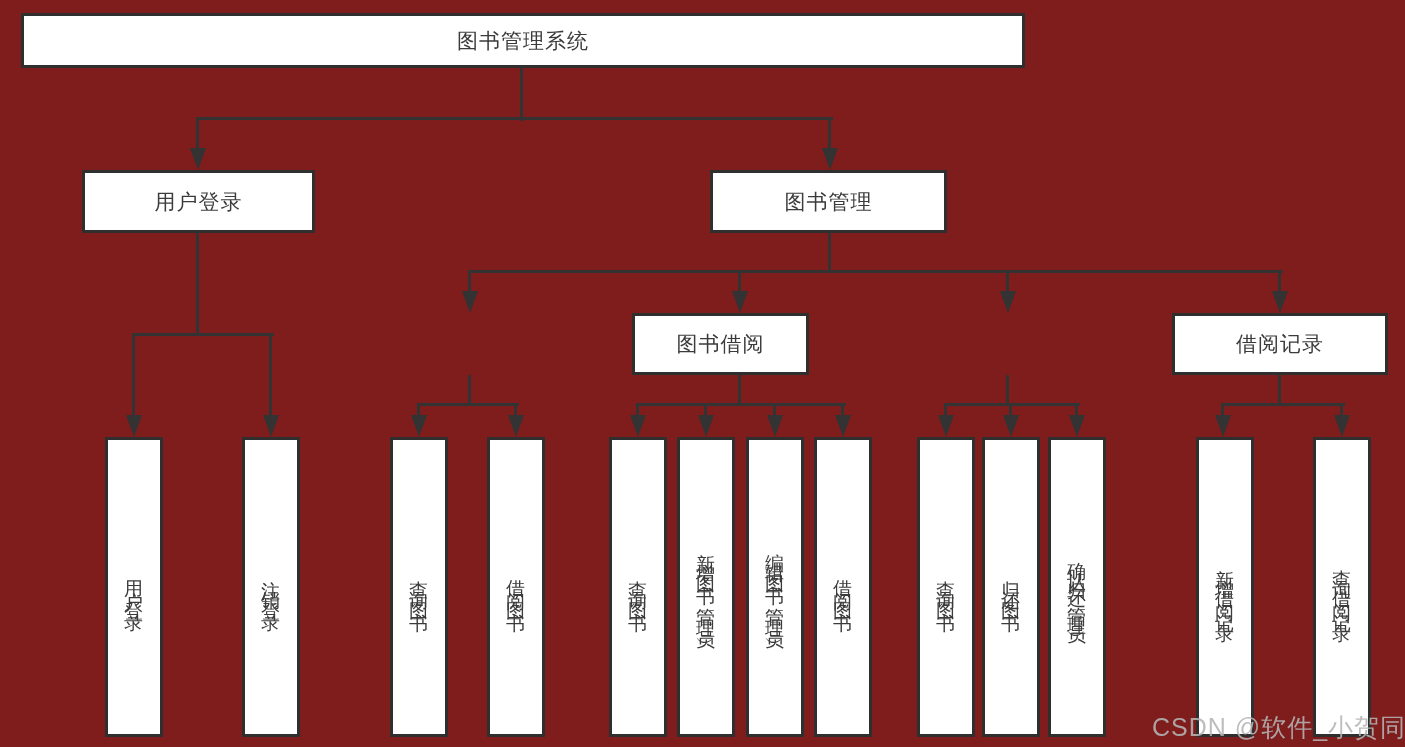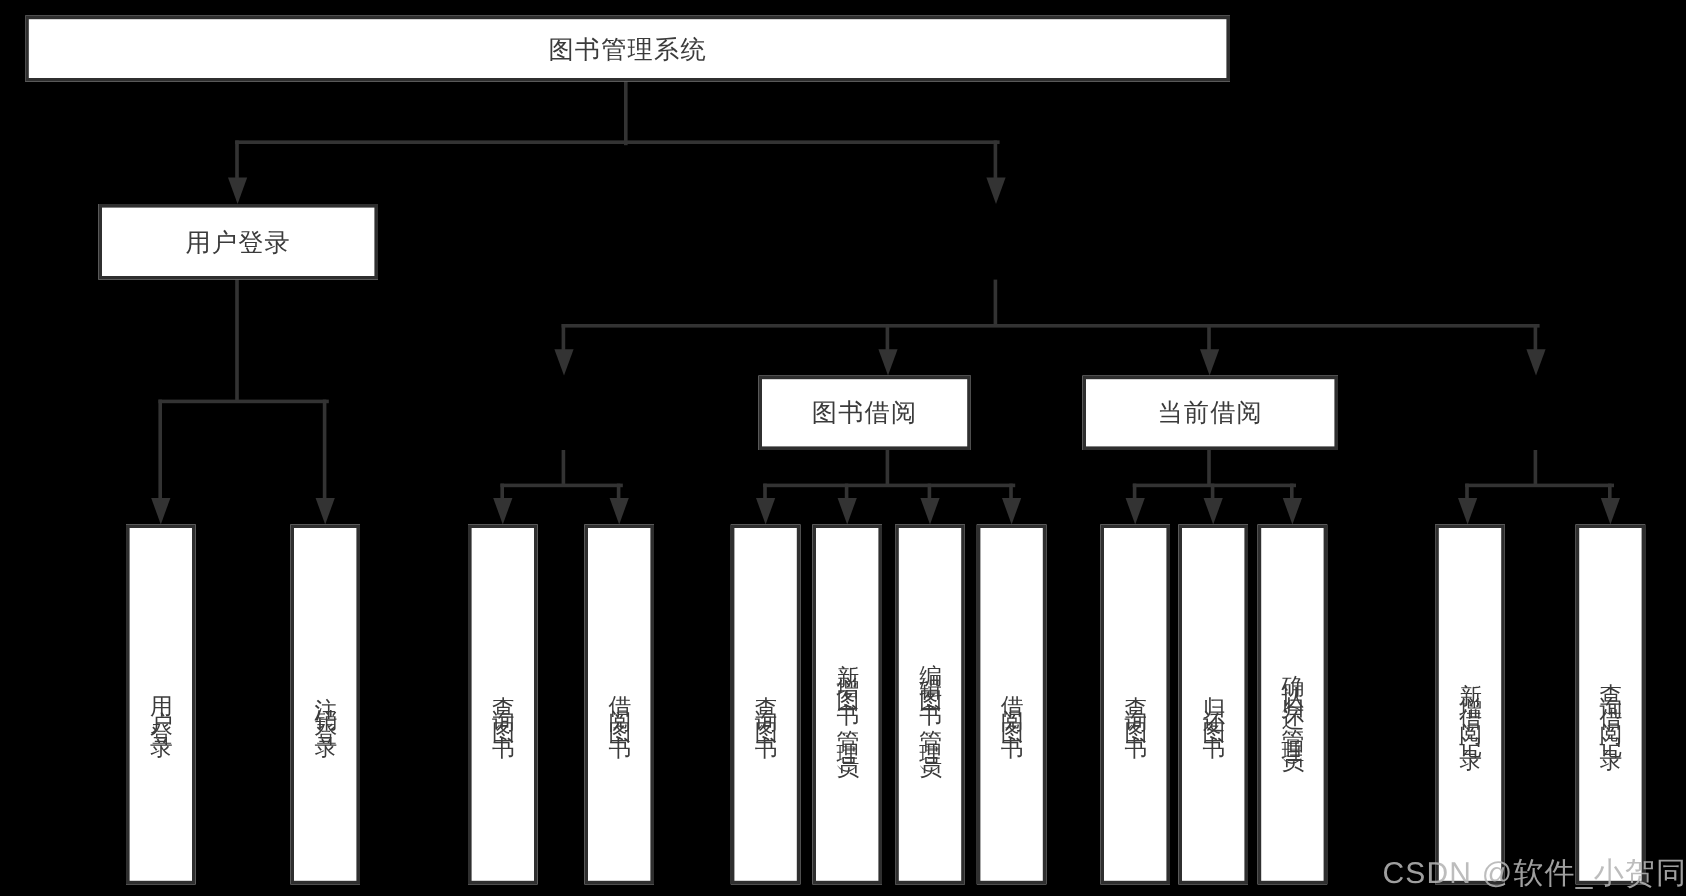--- a/index.html
+++ b/index.html
@@ -1,17 +1,17 @@
 <!DOCTYPE html>
 <html><head>
 <meta charset="utf-8">
 <style>
   html,body{margin:0;padding:0;background:#ffffff;}
   .canvas{
-    position:relative;width:1405px;height:747px;background:#000000;overflow:hidden;
+    position:relative;width:1405px;height:747px;background:#7f1d1d;overflow:hidden;
     font-family:"Liberation Sans","DejaVu Sans",sans-serif;
   }
   .hbox{
     position:absolute;box-sizing:border-box;border:3px solid #2f2f2f;background:#ffffff;
     display:flex;align-items:center;justify-content:center;
     font-size:21px;color:#3b3b3b;letter-spacing:1px;
   }
   .vbox{
     position:absolute;box-sizing:border-box;border:3px solid #2f2f2f;background:#ffffff;
     display:flex;align-items:center;justify-content:center;
@@ -96,30 +96,33 @@
   <div class="arrow" style="left:1334px;top:415px"></div>
 
   <div class="hbox" style="left:21px;top:13px;width:1004px;height:55px">
     <span>图书管理系统</span>
   </div>
 
   <div class="hbox" style="left:82px;top:170px;width:233px;height:63px">
     <span>用户登录</span>
   </div>
 
+  <div class="hbox" style="left:710px;top:170px;width:237px;height:63px">
+    <span>图书管理</span>
+  </div>
 
 
   <div class="hbox" style="left:632px;top:313px;width:177px;height:62px">
     <span>图书借阅</span>
   </div>
 
-  <div class="hbox" style="left:902px;top:313px;width:213px;height:62px">
-    <span>当前借阅</span>
+
+  <div class="hbox" style="left:1172px;top:313px;width:216px;height:62px">
+    <span>借阅记录</span>
   </div>
-
 
   <div class="vbox" style="left:105px;top:437px;width:58px;height:300px">
     <span class="vtext">用户登录</span>
   </div>
   <div class="vbox" style="left:242px;top:437px;width:58px;height:300px">
     <span class="vtext">注销登录</span>
   </div>
 
   <div class="vbox" style="left:390px;top:437px;width:58px;height:300px">
     <span class="vtext">查询图书</span>

